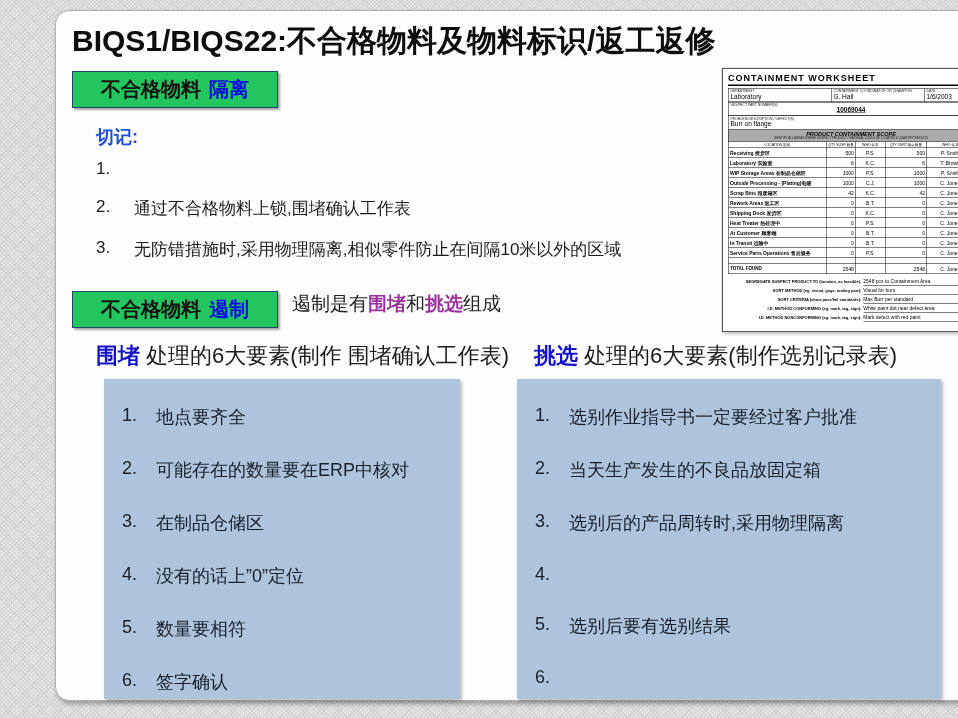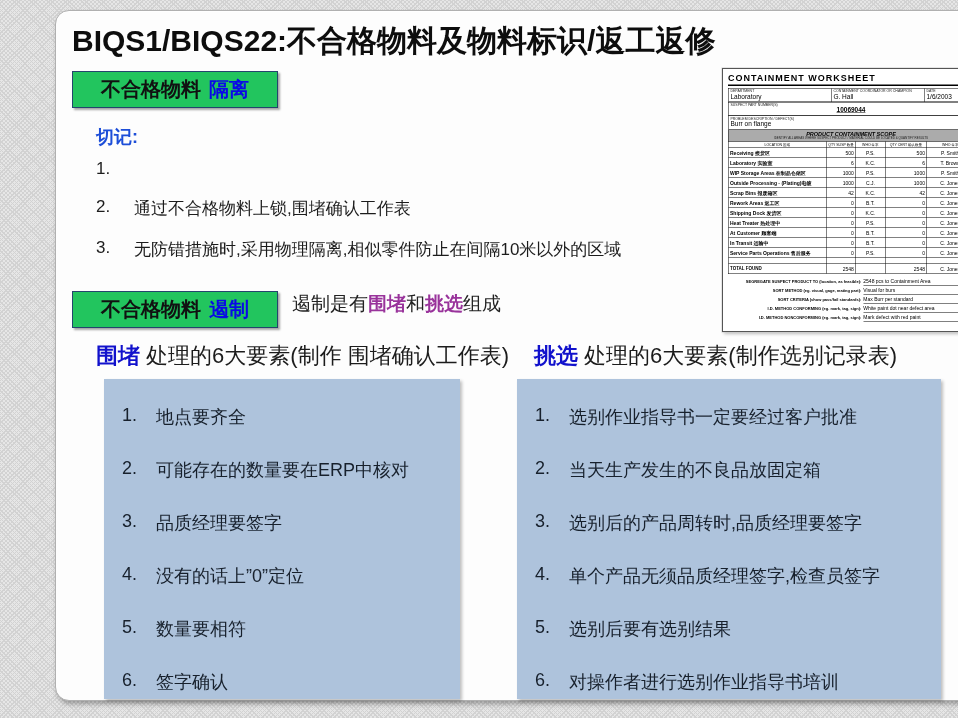--- a/index.html
+++ b/index.html
@@ -148,21 +148,21 @@
     <span class="txt">地点要齐全</span>
   </div>
 
   <div class="item">
     <span class="num">2.</span>
     <span class="txt">可能存在的数量要在ERP中核对</span>
   </div>
 
   <div class="item">
     <span class="num">3.</span>
-    <span class="txt">品质经理要签字</span>
+    <span class="txt">在制品仓储区</span>
   </div>
 
   <div class="item">
     <span class="num">4.</span>
     <span class="txt">没有的话上”0”定位</span>
   </div>
 
   <div class="item">
     <span class="num">5.</span>
     <span class="txt">数量要相符</span>
@@ -179,36 +179,34 @@
     <span class="txt">选别作业指导书一定要经过客户批准</span>
   </div>
 
   <div class="item">
     <span class="num">2.</span>
     <span class="txt">当天生产发生的不良品放固定箱</span>
   </div>
 
   <div class="item">
     <span class="num">3.</span>
-    <span class="txt">选别后的产品周转时,品质经理要签字</span>
+    <span class="txt">选别后的产品周转时,采用物理隔离</span>
   </div>
 
   <div class="item">
     <span class="num">4.</span>
-    <span class="txt">单个产品无须品质经理签字,检查员签字</span>
   </div>
 
   <div class="item">
     <span class="num">5.</span>
     <span class="txt">选别后要有选别结果</span>
   </div>
 
   <div class="item">
     <span class="num">6.</span>
-    <span class="txt">对操作者进行选别作业指导书培训</span>
   </div>
 </div>
 
   <div class="ws-outer">
     <div class="ws">
       <div class="ws-title">CONTAINMENT WORKSHEET</div>
 
       <div class="ws-grid ws-fields-r1">
         <div class="ws-cell">
           <span class="ws-label">DEPARTMENT</span>

